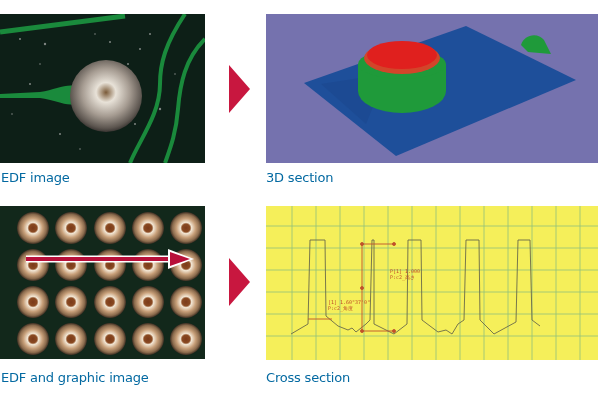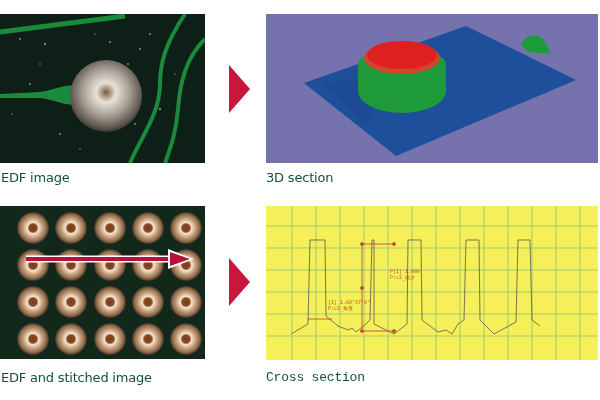--- a/index.html
+++ b/index.html
@@ -1,18 +1,18 @@
 <!DOCTYPE html>
 <html><head>
 <meta charset="utf-8">
 <style>
   html,body{margin:0;padding:0;background:#ffffff;}
   body{width:600px;height:400px;position:relative;overflow:hidden;font-family:"DejaVu Sans","Liberation Sans",sans-serif;}
   .panel{position:absolute;overflow:hidden;}
-  .caption{position:absolute;font-size:13px;color:#14532d;white-space:nowrap;letter-spacing:-0.2px;text-align:center;}
+  .caption{position:absolute;font-size:13px;color:#0369a1;white-space:nowrap;letter-spacing:-0.2px;text-align:center;}
   .arrow{position:absolute;width:0;height:0;border-top:24px solid transparent;border-bottom:24px solid transparent;border-left:21px solid #c8173f;}
   svg{display:block;}
 </style>
 </head>
 <body>
 
 <div class="panel" style="left:0;top:14px;width:205px;height:149px;background:#0d1f17;">
   <svg width="205" height="149" viewBox="0 0 205 149">
     <rect width="205" height="149" fill="#0d1f17"></rect>
     <g fill="#c9c9c9" opacity="0.6">
@@ -103,21 +103,21 @@
         <circle cx="186" cy="133" r="16" fill="url(#pad2)"></circle>
     </g>
     <g>
       <line x1="26" y1="53" x2="180" y2="53" stroke="#ffffff" stroke-width="7"></line>
       <line x1="26" y1="53" x2="178" y2="53" stroke="#b8103a" stroke-width="4"></line>
       <polygon points="168,43 194,53 168,63" fill="#ffffff"></polygon>
       <polygon points="170,46 190,53 170,60" fill="#b8103a"></polygon>
     </g>
   </svg>
 </div>
-<div class="caption" style="left:1px;top:370px;">EDF and stitched image</div>
+<div class="caption" style="left:1px;top:370px;">EDF and graphic image</div>
 
 <div class="arrow" style="left:229px;top:258px;"></div>
 
 <div class="panel" style="left:266px;top:206px;width:332px;height:154px;background:#f5ef5a;">
   <svg width="332" height="154" viewBox="0 0 332 154">
     <rect width="332" height="154" fill="#f5ef5a"></rect>
     <g stroke="#8fc07c" stroke-width="0.8">
       <line x1="26" y1="0" x2="26" y2="154"></line>
         <line x1="50" y1="0" x2="50" y2="154"></line>
         <line x1="74" y1="0" x2="74" y2="154"></line>
@@ -149,13 +149,13 @@
         <circle cx="128" cy="38" r="1.5"></circle>
         <circle cx="128" cy="125" r="1.5"></circle>
       <line x1="42" y1="113" x2="66" y2="113"></line>
     </g>
     <text x="62" y="98" font-size="5" fill="#c0502a" font-family="DejaVu Sans Mono, monospace">[1] 1.60"37'0"</text>
     <text x="62" y="104" font-size="5" fill="#c0502a" font-family="DejaVu Sans Mono, monospace">P:c2_角度</text>
     <text x="124" y="67" font-size="5" fill="#c0502a" font-family="DejaVu Sans Mono, monospace">P[1] 1.000</text>
     <text x="124" y="73" font-size="5" fill="#c0502a" font-family="DejaVu Sans Mono, monospace">P:c2_高さ</text>
   </svg>
 </div>
-<div class="caption" style="left:266px;top:370px;font-family:Liberation Mono, monospace;">Cross section</div>
+<div class="caption" style="left:266px;top:370px;">Cross section</div>
 
 </body></html>

